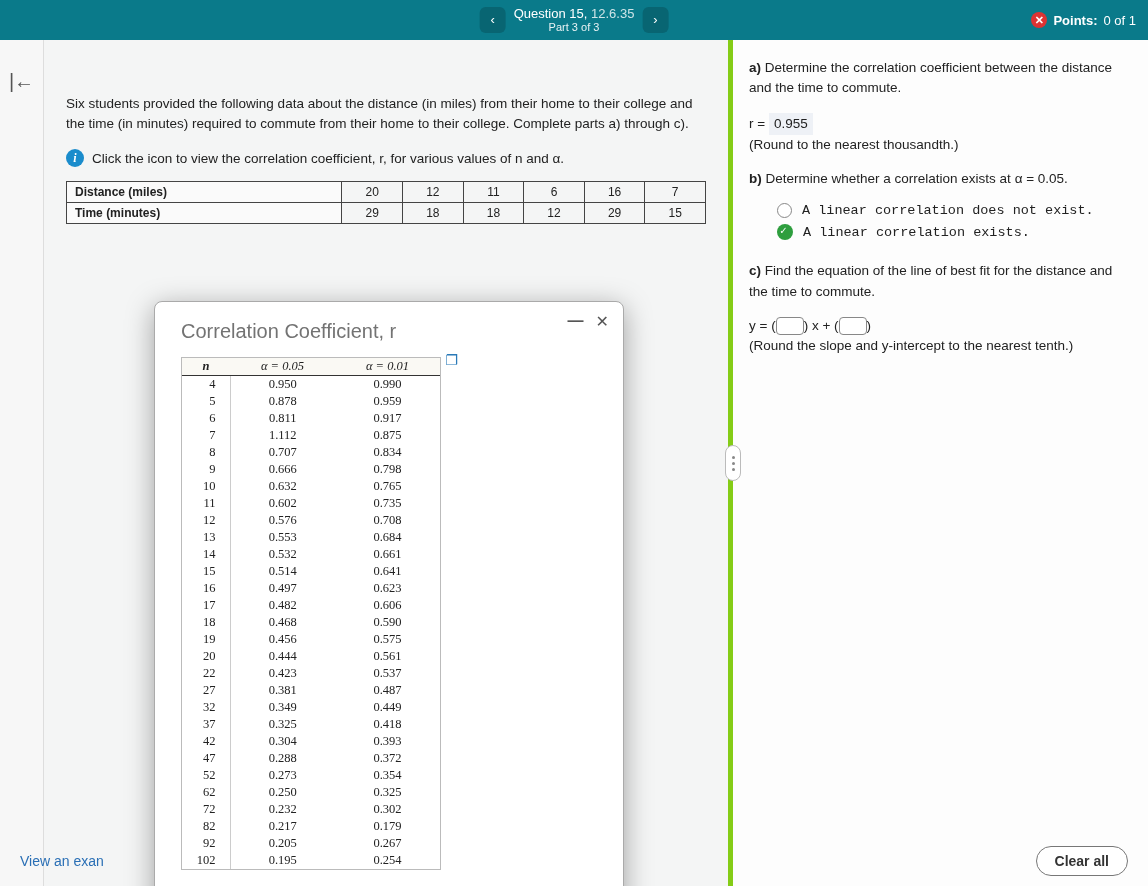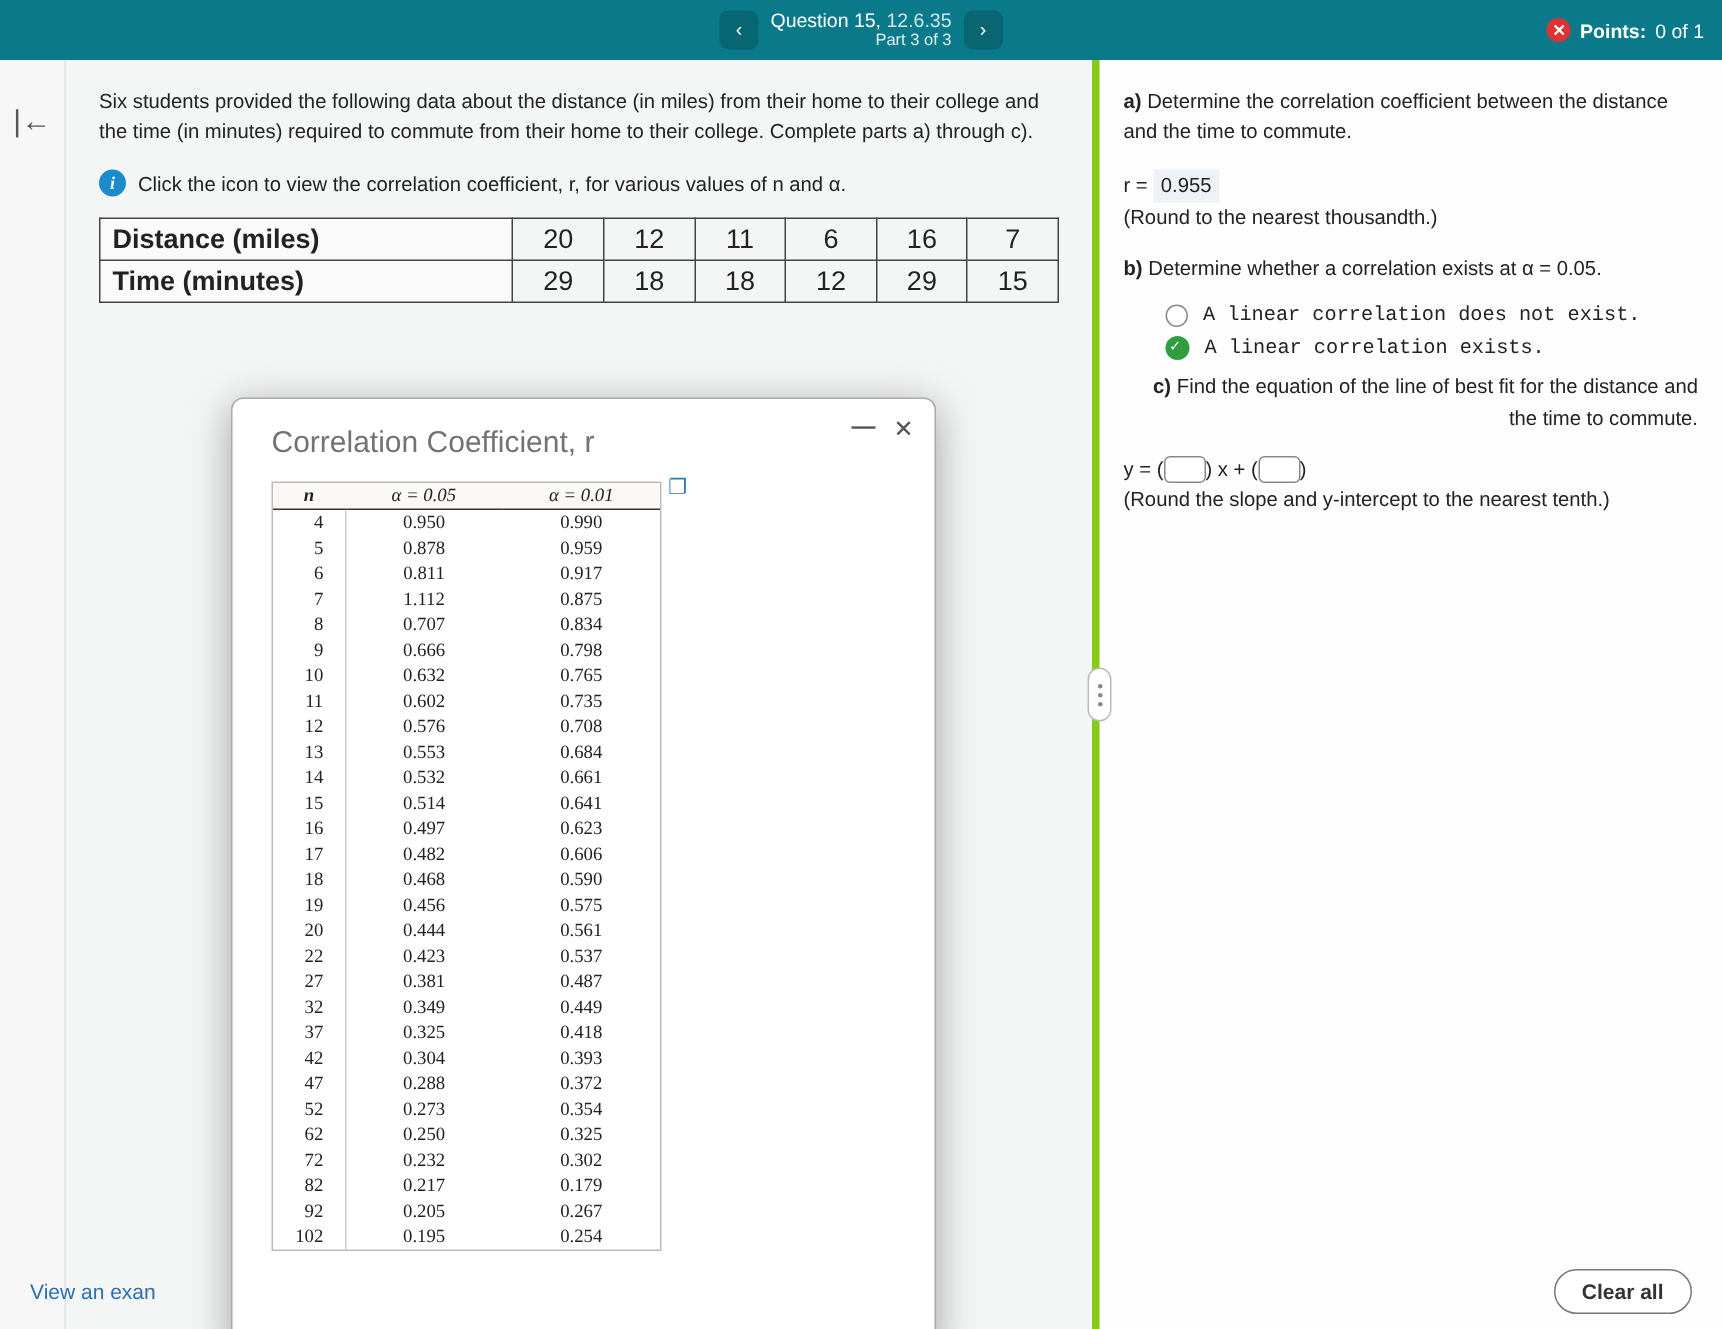--- a/index.html
+++ b/index.html
@@ -4,26 +4,26 @@
 <style>
   * { box-sizing: border-box; margin: 0; padding: 0; }
   body { font-family: Arial, Helvetica, sans-serif; font-size: 14px; color: #222; background: #f4f5f5; width: 1148px; height: 886px; overflow: hidden; position: relative; }
   .topbar { background: #0a7a8a; height: 40px; color: #fff; display: flex; align-items: center; padding: 0 12px; position: relative; }
   .topbar .center { position: absolute; left: 50%; transform: translateX(-50%); text-align: center; font-size: 13px; display:flex; align-items:center; gap:8px;}
   .topbar .right { margin-left: auto; display: flex; align-items: center; gap: 6px; font-size: 13px; }
   .nav-btn { background: #086572; color: #fff; border: none; width: 26px; height: 26px; border-radius: 6px; font-size: 13px; cursor: pointer; display:flex;align-items:center;justify-content:center;}
   .main { display: flex; height: calc(100% - 40px); }
   .side-rail { width: 44px; background: #f7f7f7; border-right: 1px solid #ddd; padding-top: 30px; }
   .side-rail .back { font-size: 20px; color: #555; background: none; border: none; cursor: pointer; width: 100%; text-align: center; }
-  .left-col { flex: 1; padding: 18px 22px 0 22px; position: relative; }
+  .left-col { flex: 1; padding: 18px 22px 0 22px; position: relative; margin-top: 36px; }
   .right-col { width: 420px; border-left: 5px solid #84cc16; padding: 18px 16px 0 16px; position: relative; background:#fdfdfd;}
   .q-intro { font-size: 13.5px; line-height: 1.45; margin-bottom: 16px; }
   .info-line { display: flex; align-items: center; gap: 8px; font-size: 13.5px; margin-bottom: 14px; }
   .info-icon { width: 18px; height: 18px; background: #1a8ccc; border-radius: 50%; color: #fff; font-weight: bold; font-size: 12px; display: flex; align-items: center; justify-content: center; font-style: italic; font-family: Georgia, serif;}
-  .data-table { border-collapse: collapse; width: 100%; font-size: 18px; margin-bottom: 10px; }
+  .data-table { border-collapse: collapse; width: 100%; font-size: 12px; margin-bottom: 10px; }
   .data-table td, .data-table th { border: 1px solid #444; padding: 3px 8px; }
   .data-table th { text-align: left; font-weight: bold; background: #fafafa; }
   .data-table td { text-align: center; width: 55px; }
   .popup { position: absolute; left: 110px; top: 225px; width: 470px; height: 640px; background: #fff; border: 1px solid #aaa; box-shadow: 0 6px 28px rgba(0,0,0,.35); border-radius: 8px; padding: 18px 26px 10px; }
   .popup-ctrl { position: absolute; top: 10px; right: 14px; display: flex; gap: 12px; color: #555; font-size: 16px; }
   .popup-ctrl span { cursor: pointer; }
   .popup-title { font-size: 20px; color: #737373; margin-bottom: 14px; }
   .corr-wrap { border: 1px solid #bbb; padding: 0; width: 260px; position: relative;}
   .corr-table { border-collapse: collapse; font-size: 12.5px; width: 100%; font-family: "Times New Roman", serif;}
   .corr-table th, .corr-table td { padding: 1px 6px; text-align: center; }
@@ -45,21 +45,21 @@
   .footer-link{color:#2a6fb5;font-size:14px;}
   .clear-btn{border:1.5px solid #777;background:#fff;border-radius:20px;padding:6px 18px;font-size:14px;font-weight:600;color:#333;cursor:pointer;}
   .pts-icon{width:16px;height:16px;border-radius:50%;background:#d33;color:#fff;font-size:11px;display:flex;align-items:center;justify-content:center;font-weight:bold;}
 </style>
 </head>
 <body>
 
 <div class="topbar">
   <div class="center">
     <button class="nav-btn">‹</button>
-    <div style="line-height:1.1;text-align:right;">
+    <div style="line-height:1.1;">
       <div>
         <span>Question 15,</span>
         <span style="opacity:.8;">12.6.35</span>
       </div>
       <div style="font-size:11px;opacity:.9;">Part 3 of 3</div>
     </div>
     <button class="nav-btn">›</button>
   </div>
   <div class="right">
     <span class="pts-icon">✕</span>
@@ -294,21 +294,21 @@
     </div>
     <div class="radio-row">
       <span class="dot"></span>
       <span>A linear correlation does not exist.</span>
     </div>
     <div class="radio-row">
       <span class="checkmark"></span>
       <span>A linear correlation exists.</span>
     </div>
 
-    <div class="part" style="margin-top:8px;text-align:right;">
+    <div class="part" style="margin-top:21px;">
       <b>c)</b>
       <span>Find the equation of the line of best fit for the distance and the time to commute.</span>
     </div>
     <div class="part">
       <span>y = (</span><span class="eq-box"></span><span>) x + (</span><span class="eq-box"></span><span>)</span><br>
       <span>(Round the slope and y-intercept to the nearest tenth.)</span>
     </div>
   </div>
 </div>
 

